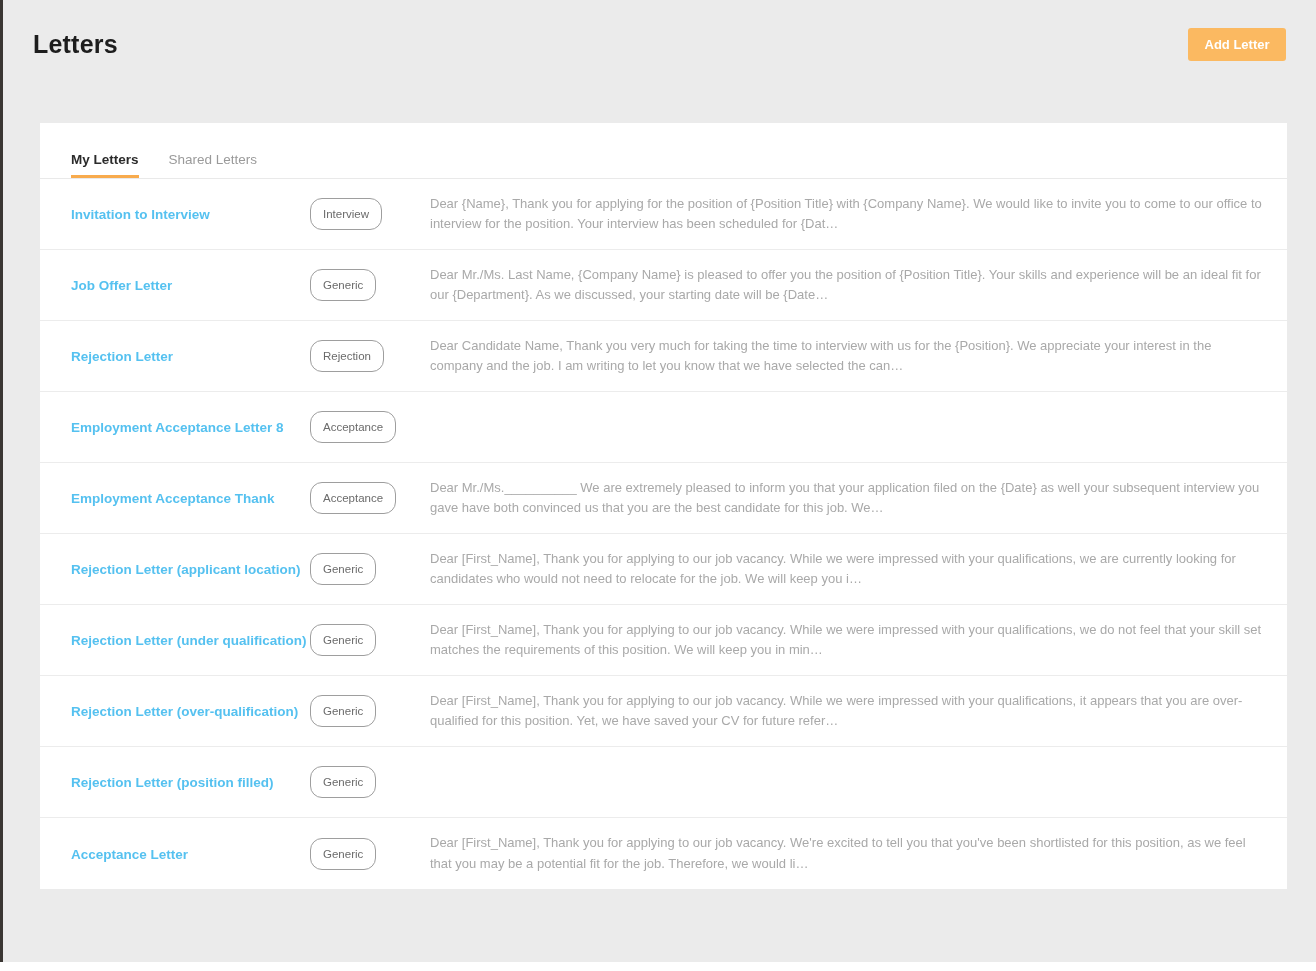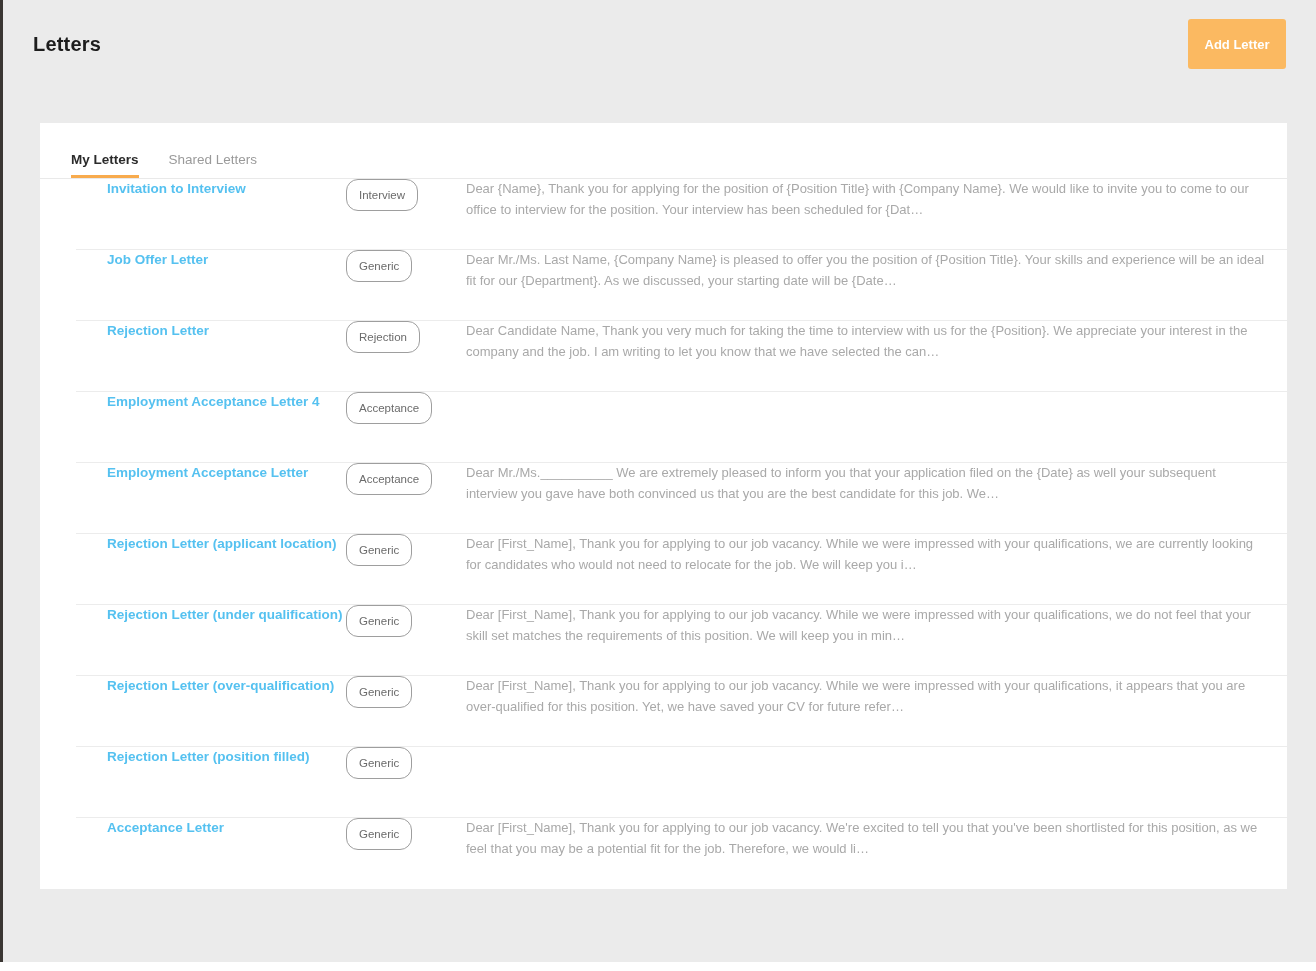--- a/index.html
+++ b/index.html
@@ -29,52 +29,51 @@
   }
   .bottom-strip{
     position:absolute;left:0;bottom:0;width:1316px;height:9px;
     background:#ffffff;
   }
   .header{
     position:absolute;left:33px;top:24px;right:30px;height:40px;
     display:flex;align-items:center;justify-content:space-between;
   }
   .page-title{
-    font-size:20px;font-weight:800;color:var(--title-color);
+    font-size:25px;font-weight:800;color:var(--title-color);
     letter-spacing:0.2px;
   }
   .add-btn{
     background:var(--accent-orange);
     color:#ffffff;border:none;border-radius:3px;
     font-family:inherit;font-size:13px;font-weight:bold;
-    width:98px;height:50px;cursor:pointer;
+    width:98px;height:33px;cursor:pointer;
   }
   .card{
     position:absolute;left:40px;top:123px;width:1247px;
     background:var(--card-bg);
   }
   .tabs{
     height:56px;display:flex;align-items:stretch;
     padding-left:31px;border-bottom:1px solid #e9e9e9;
   }
   .tab{
     display:flex;align-items:center;
     margin-right:30px;cursor:pointer;
     font-size:13.5px;color:var(--tab-inactive);
     border-bottom:3px solid transparent;padding-top:21px;
   }
   .tab.active{
     color:#2b2b2b;font-weight:bold;
     border-bottom-color:var(--tab-underline);
   }
   .row{
-    height:71px;display:flex;align-items:flex-start;
+    height:71px;display:flex;align-items:center;
     padding-left:31px;padding-right:22px;
     border-bottom:1px solid var(--row-border);
-    margin-left:36px;
   }
   .row:last-child{border-bottom:none;}
   .cell-name{flex:0 0 239px;}
   .letter-name{
     color:var(--link-blue);font-size:13.5px;font-weight:bold;
     text-decoration:none;cursor:pointer;
   }
   .cell-badge{flex:0 0 120px;display:flex;}
   .badge{
     display:inline-block;
@@ -137,30 +136,30 @@
       <a class="letter-name">Rejection Letter</a>
     </div>
     <div class="cell-badge">
       <span class="badge">Rejection</span>
     </div>
     <div class="cell-preview">Dear Candidate Name, Thank you very much for taking the time to interview with us for the {Position}. We appreciate your interest in the company and the job. I am writing to let you know that we have selected the can…</div>
   </div>
 
   <div class="row">
     <div class="cell-name">
-      <a class="letter-name">Employment Acceptance Letter 4</a>
+      <a class="letter-name">Employment Acceptance Letter 8</a>
     </div>
     <div class="cell-badge">
       <span class="badge">Acceptance</span>
     </div>
   </div>
 
   <div class="row">
     <div class="cell-name">
-      <a class="letter-name">Employment Acceptance Letter</a>
+      <a class="letter-name">Employment Acceptance Thank</a>
     </div>
     <div class="cell-badge">
       <span class="badge">Acceptance</span>
     </div>
     <div class="cell-preview">Dear Mr./Ms.__________ We are extremely pleased to inform you that your application filed on the {Date} as well your subsequent interview you gave have both convinced us that you are the best candidate for this job. We…</div>
   </div>
 
   <div class="row">
     <div class="cell-name">
       <a class="letter-name">Rejection Letter (applicant location)</a>

